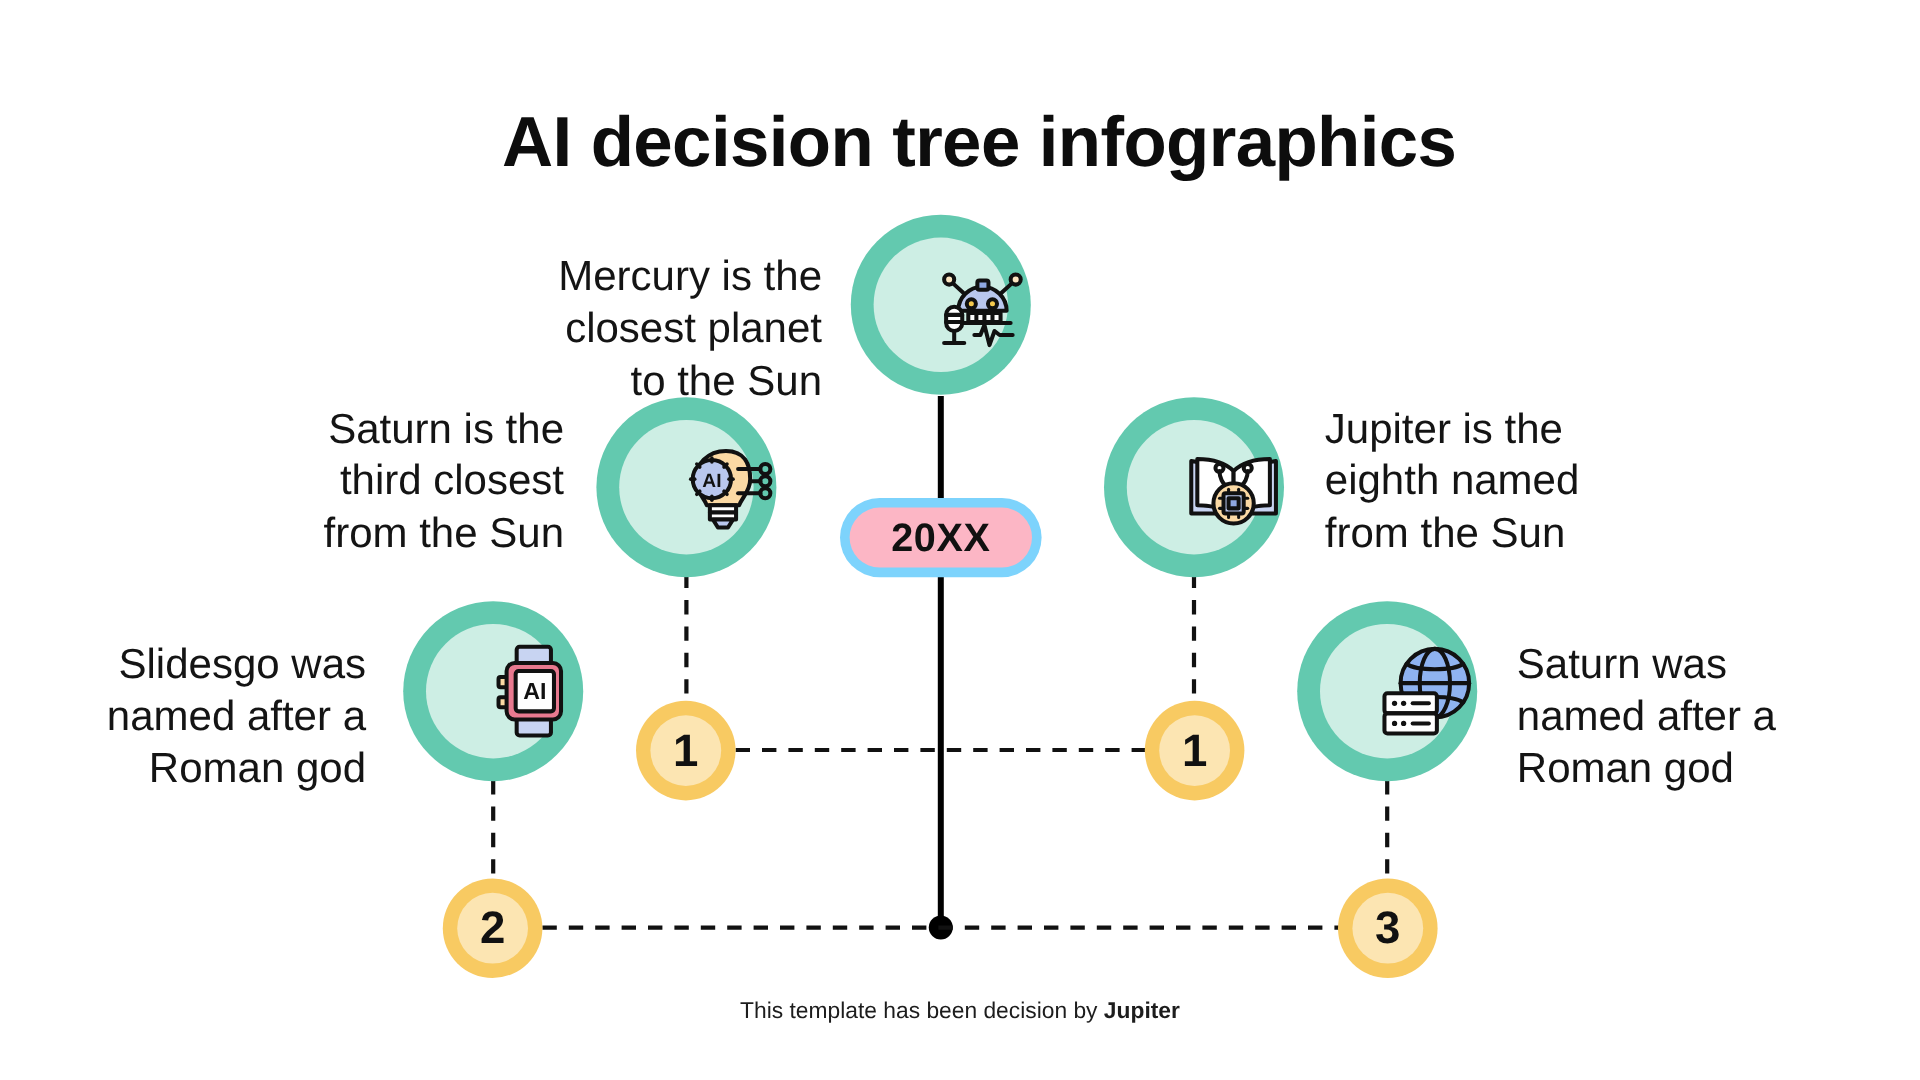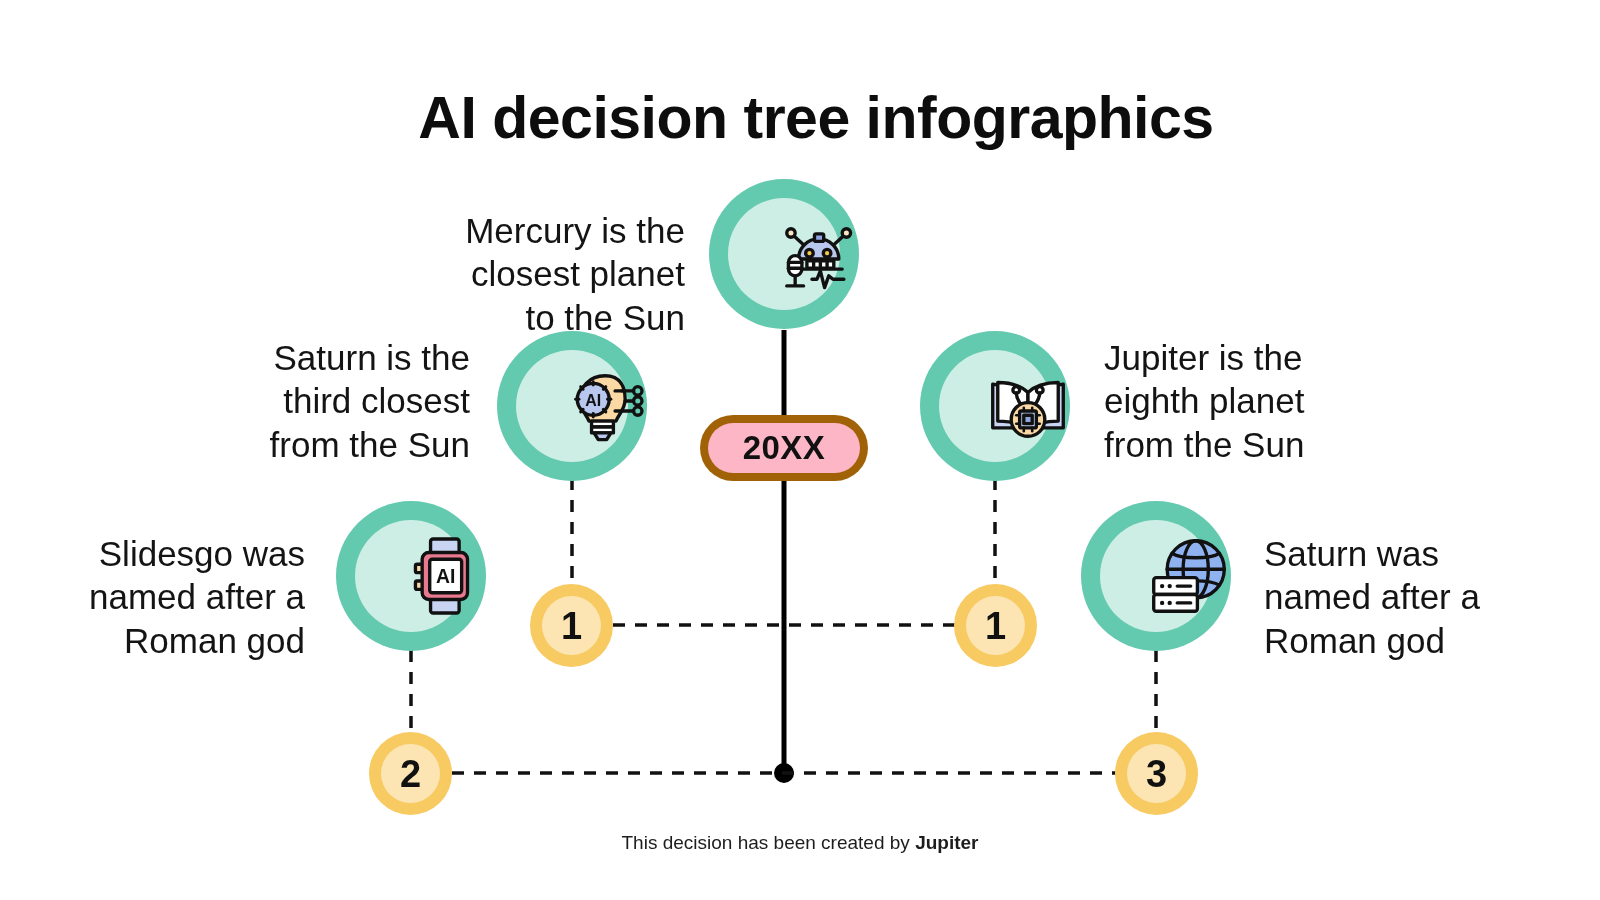--- a/index.html
+++ b/index.html
@@ -116,21 +116,21 @@
   }
 
   
   .yearpill {
     position: absolute;
     left: 700px;
     top: 415px;
     width: 168px;
     height: 66px;
     border-radius: 34px;
-    background: #a16207;
+    background: #7dd3fc;
     display: flex;
     align-items: center;
     justify-content: center;
     z-index: 6;
   }
   .yearpill .pillinner {
     position: absolute;
     left: 8px;
     top: 8px;
     width: 152px;
@@ -394,33 +394,33 @@
   </div>
 
   <div class="caption right" style="left:205px; top:336px; width:265px;">
     <div>Saturn is the</div>
     <div>third closest</div>
     <div>from the Sun</div>
   </div>
 
   <div class="caption left" style="left:1104px; top:336px; width:290px;">
     <div>Jupiter is the</div>
-    <div>eighth planet</div>
+    <div>eighth named</div>
     <div>from the Sun</div>
   </div>
 
   <div class="caption right" style="left:40px; top:532px; width:265px;">
     <div>Slidesgo was</div>
     <div>named after a</div>
     <div>Roman god</div>
   </div>
 
   <div class="caption left" style="left:1264px; top:532px; width:290px;">
     <div>Saturn was</div>
     <div>named after a</div>
     <div>Roman god</div>
   </div>
 
   <div class="footer">
-    <span>This decision has been created by </span><b>Jupiter</b>
+    <span>This template has been decision by </span><b>Jupiter</b>
   </div>
 
 </div>
 
 </body></html>

